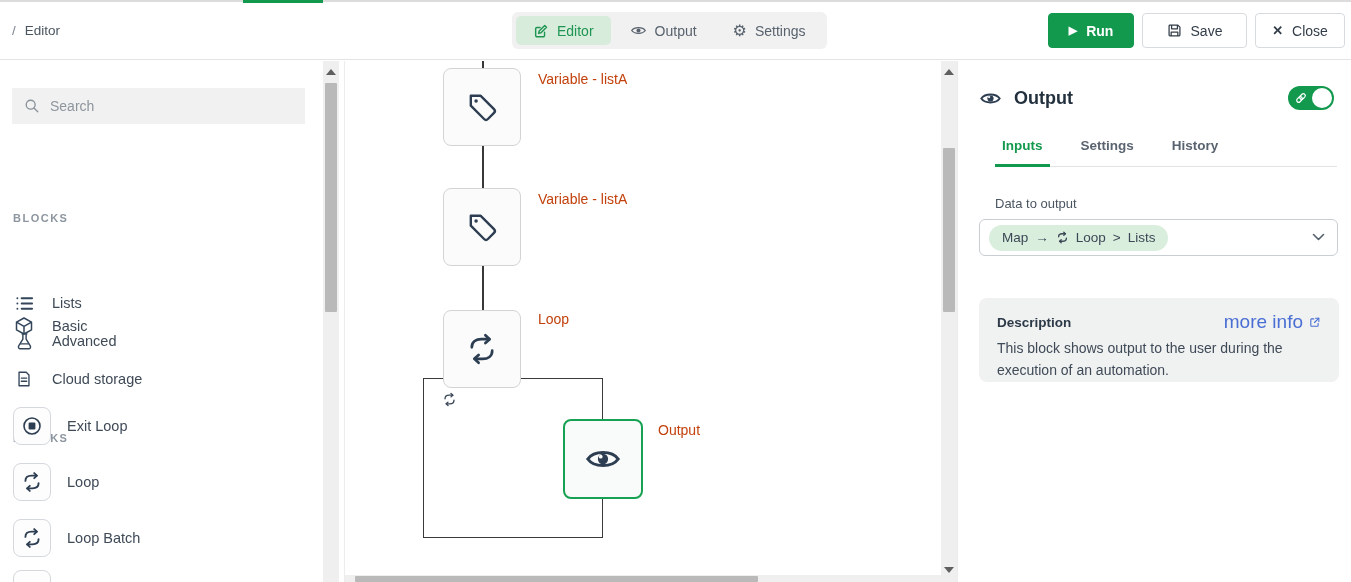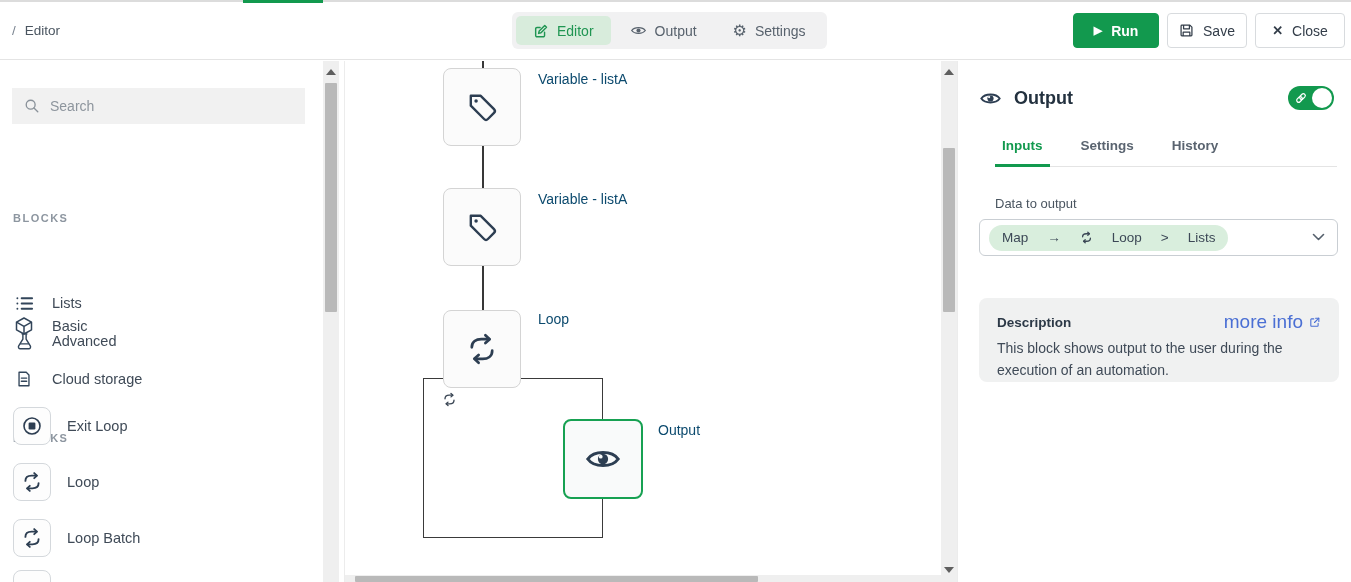--- a/index.html
+++ b/index.html
@@ -19,21 +19,21 @@
   .view-tabs { position:absolute; left:512px; top:12px; height:37px; background:#f1f1f2; border-radius:6px; display:flex; align-items:center; padding:4px; gap:2px; }
   .vtab { display:flex; align-items:center; gap:8px; padding:0 17px; height:29px; border-radius:5px; font-size:14px; color:#58626d; cursor:pointer; }
   .vtab .ticon { color:#58626d; }
   .vtab.active { background:#d8ecdc; color:#1f9552; }
   .vtab.active .ticon { color:#1f9552; }
   .gear-glyph { font-size:16px; line-height:1; }
 
   .actions { position:absolute; right:6px; top:13px; display:flex; gap:8px; }
   .btn { display:flex; align-items:center; justify-content:center; gap:9px; height:35px; border-radius:4px; border:1px solid #d8dbde; background:#fff; font-family:inherit; font-size:14px; color:#333d49; cursor:pointer; }
   .btn.run { background:#12994e; border-color:#12994e; color:#fff; font-weight:bold; width:86px; }
-  .btn.save { width:80px; }
+  .btn.save { width:105px; }
   .btn.close { width:90px; }
   .play-glyph { font-size:11px; line-height:1; }
   .x-glyph { font-size:13px; line-height:1; font-weight:bold; }
 
   
   .sidebar { position:absolute; left:0; top:61px; width:345px; height:521px; background:#fff; border-right:1px solid #ececec; overflow:hidden; }
   .search-box { position:absolute; left:12px; top:27px; width:293px; height:36px; background:#f1f1f1; border-radius:0; display:flex; align-items:center; padding:0 12px; gap:10px; }
   .search-box input { border:none; outline:none; background:transparent; font-family:inherit; font-size:14px; color:#3f4a57; width:100%; }
   .search-box input::placeholder { color:#8d959d; }
   .sec-title { position:absolute; left:13px; font-size:11px; letter-spacing:1.5px; color:#8d96a0; font-weight:600; }
@@ -49,41 +49,41 @@
   .sb-thumb { position:absolute; background:#b9b9b9; border-radius:1px; }
   .sb-arrow { position:absolute; width:0; height:0; left:50%; transform:translateX(-50%); }
   .sb-arrow.up { border-left:5px solid transparent; border-right:5px solid transparent; border-bottom:6px solid #5f5f5f; }
   .sb-arrow.down { border-left:5px solid transparent; border-right:5px solid transparent; border-top:6px solid #5f5f5f; }
 
   
   .canvas { position:absolute; left:345px; top:61px; width:612px; height:521px; background:#fff; overflow:hidden; }
   .vline { position:absolute; width:1.5px; background:#383838; }
   .node { position:absolute; width:78px; height:78px; background:#fbfbfb; border:1px solid #d4d4d4; border-radius:8px; display:flex; align-items:center; justify-content:center; color:#2d3e52; z-index:2; cursor:pointer; }
   .node.selected { border:2.5px solid #17a152; background:#f9fafa; }
-  .node-label { position:absolute; font-size:14px; color:#0c4a6e; z-index:2; white-space:nowrap; }
+  .node-label { position:absolute; font-size:14px; color:#c2410c; z-index:2; white-space:nowrap; }
   .loop-box { position:absolute; left:78px; top:317px; width:180px; height:160px; border:1.5px solid #3a3a3a; z-index:1; }
   .loop-mini { position:absolute; left:97px; top:331px; color:#3a4654; z-index:2; }
 
   
   .panel { position:absolute; left:957px; top:61px; width:394px; height:521px; background:#fff; border-left:1px solid #ececec; }
   .panel-head { position:absolute; left:21px; top:22px; right:17px; height:30px; display:flex; align-items:center; gap:12px; }
   .panel-title { font-size:18px; font-weight:bold; color:#23313f; }
   .panel-eye { color:#2d3e52; }
   .toggle { position:absolute; right:0; top:3px; width:46px; height:24px; border-radius:12px; background:#12994e; cursor:pointer; }
   .toggle .knob { position:absolute; right:2px; top:2px; width:20px; height:20px; border-radius:50%; background:#fff; }
   .toggle .link-ic { position:absolute; left:6px; top:5px; color:#fff; }
 
   .panel-tabs { position:absolute; left:37px; right:14px; top:69px; height:37px; border-bottom:1px solid #e4e4e4; display:flex; }
   .ptab { position:relative; padding:8px 7px 0 7px; margin-right:24px; font-size:13.5px; font-weight:bold; color:#5a6470; cursor:pointer; }
   .ptab.active { color:#12994e; }
   .ptab.active::after { content:""; position:absolute; left:0; right:0; bottom:-1px; height:3px; background:#12994e; }
 
   .field-label { position:absolute; left:37px; top:135px; font-size:13px; color:#4a5560; }
   .select { position:absolute; left:21px; top:158px; width:359px; height:37px; border:1px solid #c9ced3; border-radius:6px; display:flex; align-items:center; padding:0 12px 0 9px; cursor:pointer; background:#fff; }
-  .pill { display:flex; align-items:center; gap:19px; background:#d9eedd; border-radius:13px; height:26px; padding:0 13px; font-size:13.5px; color:#3c4856; }
+  .pill { display:flex; align-items:center; gap:7px; background:#d9eedd; border-radius:13px; height:26px; padding:0 13px; font-size:13.5px; color:#3c4856; }
   .pill .loop-ic { color:#3c4856; }
   .select .chev { margin-left:auto; color:#55606c; }
 
   .desc-box { position:absolute; left:21px; top:237px; width:360px; height:84px; background:#f0f1f1; border-radius:8px; padding:13px 18px; overflow:hidden; }
   .desc-head { display:flex; justify-content:space-between; align-items:center; }
   .desc-title { font-size:13.5px; font-weight:bold; color:#2c3947; }
   .more-info { display:flex; align-items:center; gap:5px; font-size:19px; color:#4a6fd4; cursor:pointer; }
   .desc-body { margin-top:5px; font-size:14px; line-height:21.5px; color:#3f4a57; width:330px; }
 </style>
 </head>

